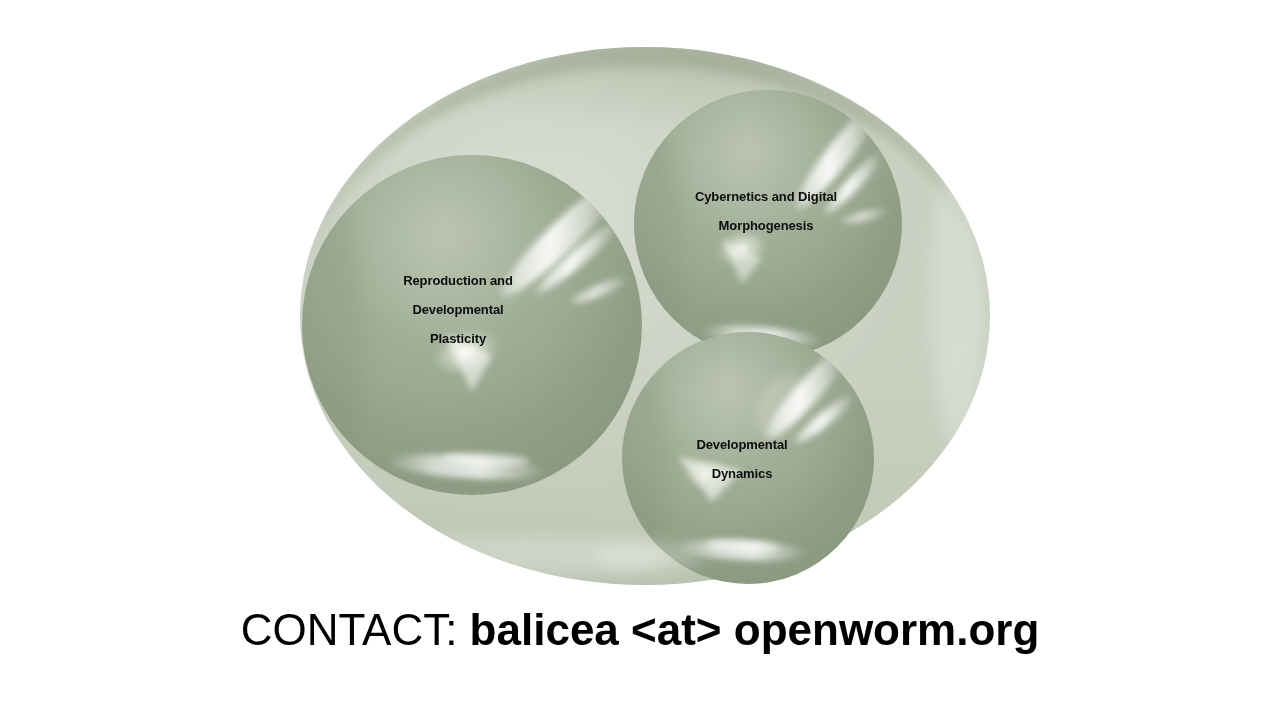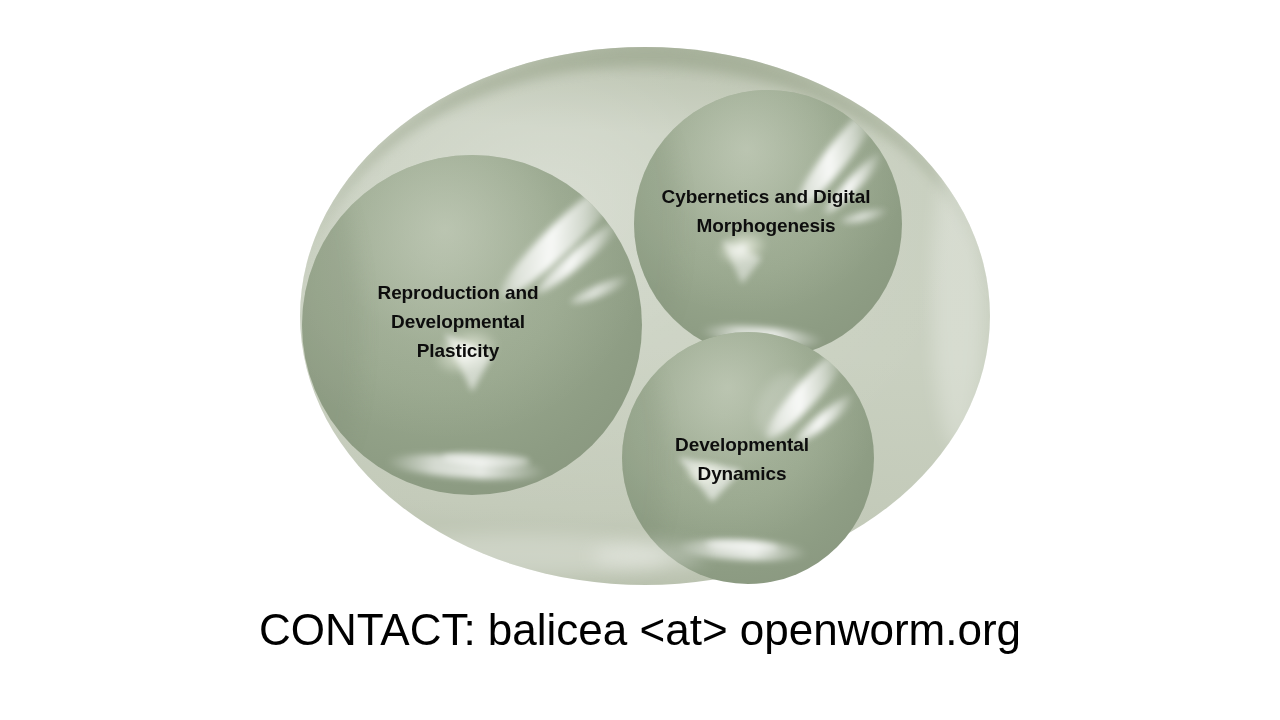--- a/index.html
+++ b/index.html
@@ -25,30 +25,30 @@
     left: 0;
     top: 0;
     width: 1280px;
     height: 720px;
   }
   .sphere-label {
     position: absolute;
     text-align: center;
     font-family: "Liberation Sans", sans-serif;
     font-weight: bold;
-    font-size: 19px;
+    font-size: 13px;
     line-height: 29px;
     color: #0d0d0d;
     letter-spacing: -0.1px;
     white-space: pre-line;
     pointer-events: none;
   }
   #label-reproduction {
     left: 338px;
-    top: 278px;
+    top: 266px;
     width: 240px;
   }
   #label-cybernetics {
     left: 632px;
     top: 182px;
     width: 268px;
   }
   #label-dynamics {
     left: 628px;
     top: 430px;
@@ -63,21 +63,21 @@
     font-family: "Liberation Sans", sans-serif;
     font-size: 44px;
     line-height: 56px;
     color: #000000;
     white-space: nowrap;
   }
   #contact-label {
     font-weight: normal;
   }
   #contact-value {
-    font-weight: normal;
+    font-weight: bold;
   }
 </style>
 </head>
 <body>
 
 <div id="slide">
 
   <svg id="diagram" viewBox="0 0 1280 720" xmlns="http://www.w3.org/2000/svg">
     <defs>
 

